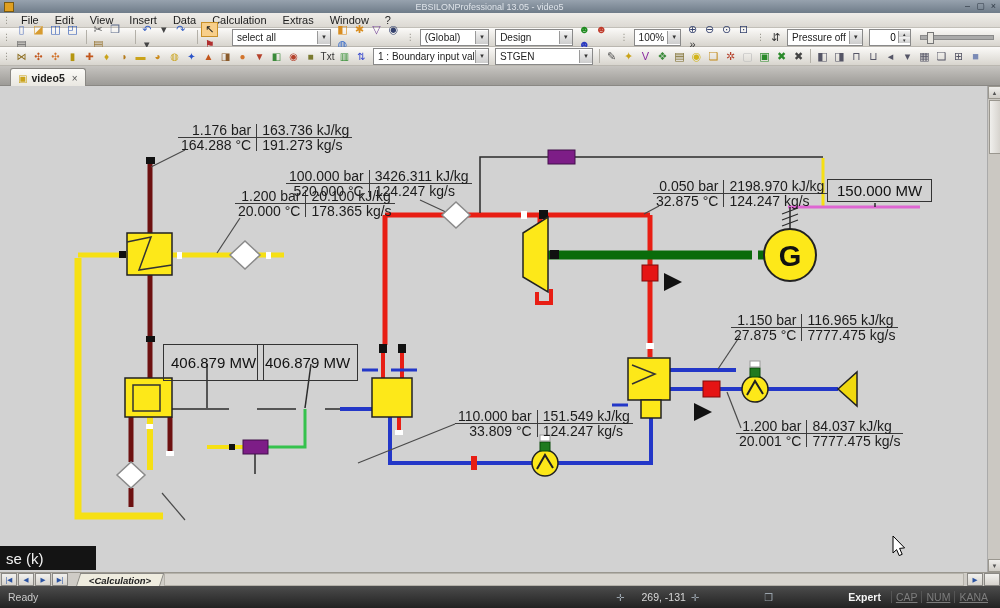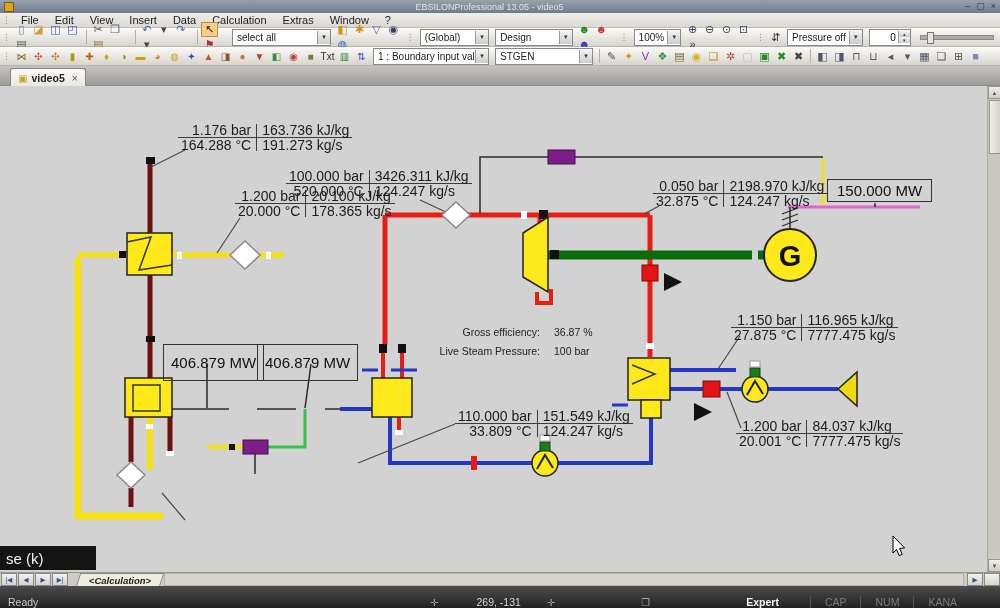--- a/index.html
+++ b/index.html
@@ -68,26 +68,26 @@
   #sheetbar{left:0;top:572px;width:1000px;height:14px;background:#cfccc6;border-top:1px solid #9a978f;
     display:flex;align-items:center;box-sizing:border-box;font-size:8px;}
   .navbtn{width:14px;height:11px;border:1px solid #8a8884;background:linear-gradient(#f2f1ee,#d6d3cd);
     color:#2a52a0;display:inline-flex;align-items:center;justify-content:center;margin-left:1px;font-size:6.5px;}
   #sheettab{height:13px;background:#efecdf;border:1px solid #8a8884;border-bottom:none;
     transform:skewX(-18deg);margin-left:10px;padding:0 10px;display:flex;align-items:center;}
   #sheettab span{transform:skewX(18deg);font-size:9.5px;font-weight:bold;font-style:italic;color:#222;}
   #htrack{flex:1;height:11px;background:#d8d5cf;border:1px solid #b5b2aa;margin:0 2px;}
   
   #statusbar{left:0;top:586px;width:1000px;height:22px;background:linear-gradient(#4c4c4c,#222);
-    display:flex;align-items:flex-end;color:#c9c9c9;font-size:10.5px;box-sizing:border-box;gap:21px;}
+    display:flex;align-items:center;color:#c9c9c9;font-size:10.5px;box-sizing:border-box;}
   #statusbar .ready{padding-left:8px;flex:1;}
   #statusbar .ico{color:#9aa4ad;margin:0 5px;font-size:10px;}
   #statusbar .coords{color:#d8d8d8;margin-left:12px;}
   #statusbar .mode{color:#f5f5f5;font-weight:bold;margin:0 10px 0 70px;}
-  #statusbar .flag{color:#7d7d7d;padding:0 14px;border-left:1px solid #555;}
+  #statusbar .flag{color:#7d7d7d;padding:0 4px;border-left:1px solid #555;text-decoration:underline;}
 </style>
 </head>
 <body>
 
 <div id="titlebar" class="abs">
   <span class="appicon"></span>
   <span class="t">EBSILONProfessional 13.05 - video5</span>
   <span class="wc">–</span>
   <span class="wc">▢</span>
   <span class="wc">×</span>
@@ -351,26 +351,20 @@
     <span class="t">33.809 °C</span>
       <span class="m">124.247 kg/s</span>
   </div>
 
   
   <div class="mwbox" style="left:163px;top:258px">406.879 MW</div>
   <div class="mwbox" style="left:257px;top:258px">406.879 MW</div>
   <div class="mwbox big" style="left:827px;top:93px">150.000 MW</div>
 
   
-  <div id="results">
-    <span class="rl">Gross efficiency:</span>
-    <span class="rv">36.87 %</span>
-    <span class="rl">Live Steam Pressure:</span>
-    <span class="rv">100  bar</span>
-  </div>
 
   
   <div id="keyosd">se (k)</div>
 </div>
 
 <div id="vscroll" class="abs">
   <div class="sbtn" style="left:0;top:0">▲</div>
   <div id="vthumb"></div>
   <div class="sbtn" style="left:0;top:473px">▼</div>
 </div>

